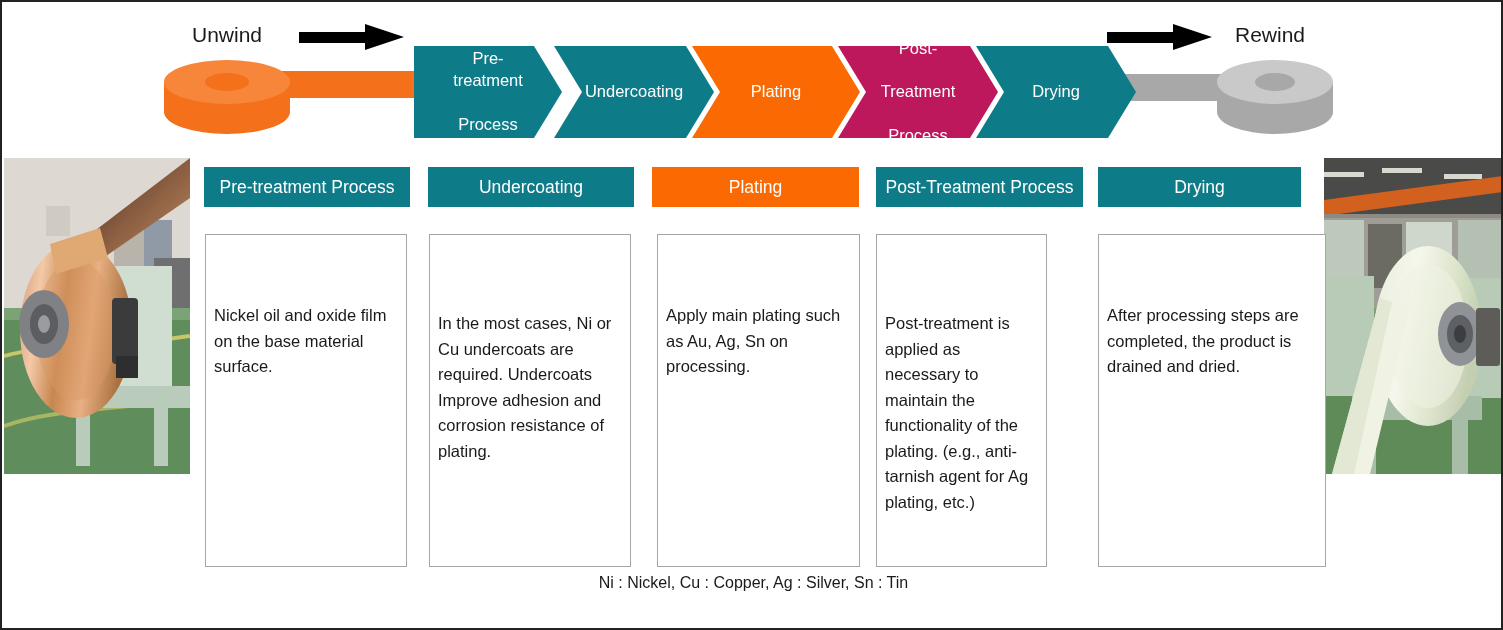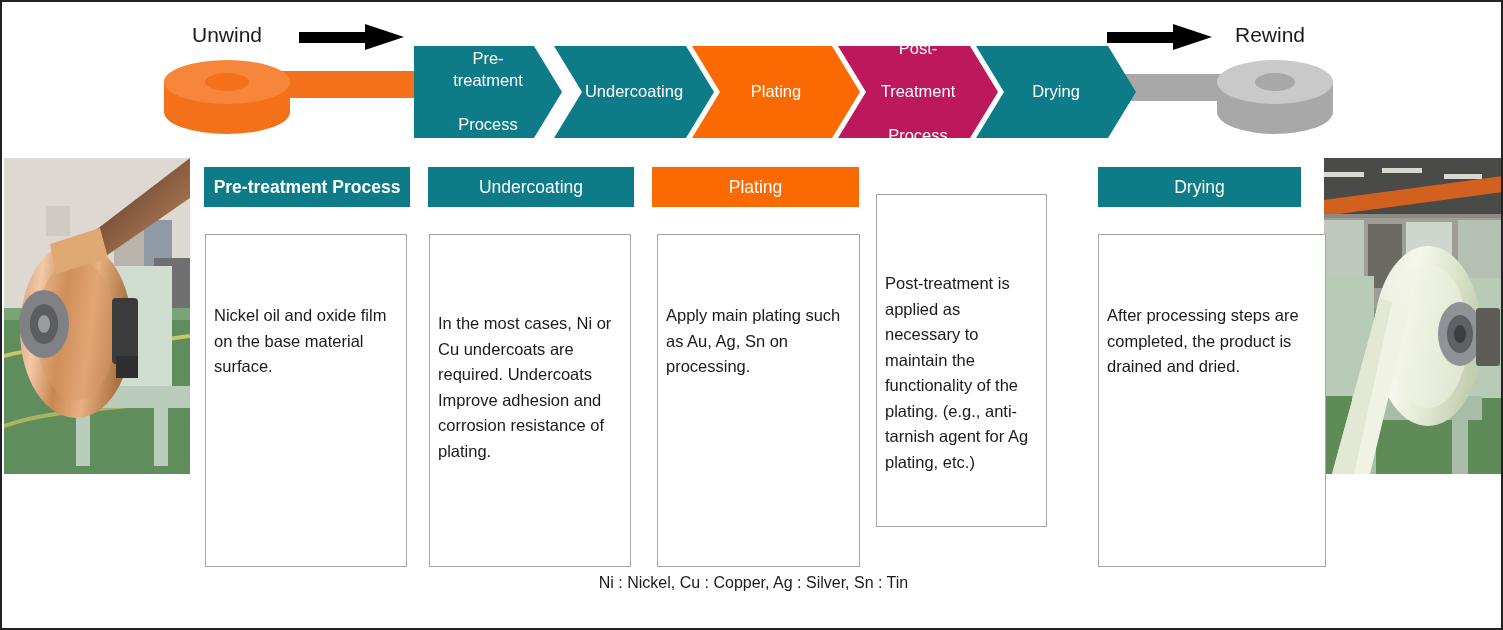--- a/index.html
+++ b/index.html
@@ -324,21 +324,21 @@
       <ellipse cx="136" cy="176" rx="13" ry="19" fill="#5d6064"></ellipse>
       <ellipse cx="136" cy="176" rx="6" ry="9" fill="#3b3d40"></ellipse>
 
       <rect x="152" y="150" width="24" height="58" rx="3" fill="#5d5c58"></rect>
     </svg>
   </div>
 
   <div id="cards">
 
     <div class="card" id="card-0">
-      <div class="card-head" style="background:#0e7b88;font-weight:bold;">
+      <div class="card-head" style="background:#0e7b88;">
         <span>Pre-treatment Process</span>
       </div>
       <div class="card-body">
         <p>Nickel oil and oxide film on the base material surface.</p>
       </div>
     </div>
 
     <div class="card" id="card-1">
       <div class="card-head" style="background:#0e7b88;">
         <span>Undercoating</span>
@@ -351,20 +351,23 @@
     <div class="card" id="card-2">
       <div class="card-head" style="background:#fb6a02;">
         <span>Plating</span>
       </div>
       <div class="card-body">
         <p>Apply main plating such as Au, Ag, Sn on processing.</p>
       </div>
     </div>
 
     <div class="card" id="card-3">
+      <div class="card-head" style="background:#0e7b88;">
+        <span>Post-Treatment Process</span>
+      </div>
       <div class="card-body">
         <p>Post-treatment is applied as necessary to maintain the functionality of the plating. (e.g., anti-tarnish agent for Ag plating, etc.)</p>
       </div>
     </div>
 
     <div class="card" id="card-4">
       <div class="card-head" style="background:#0e7b88;">
         <span>Drying</span>
       </div>
       <div class="card-body">

